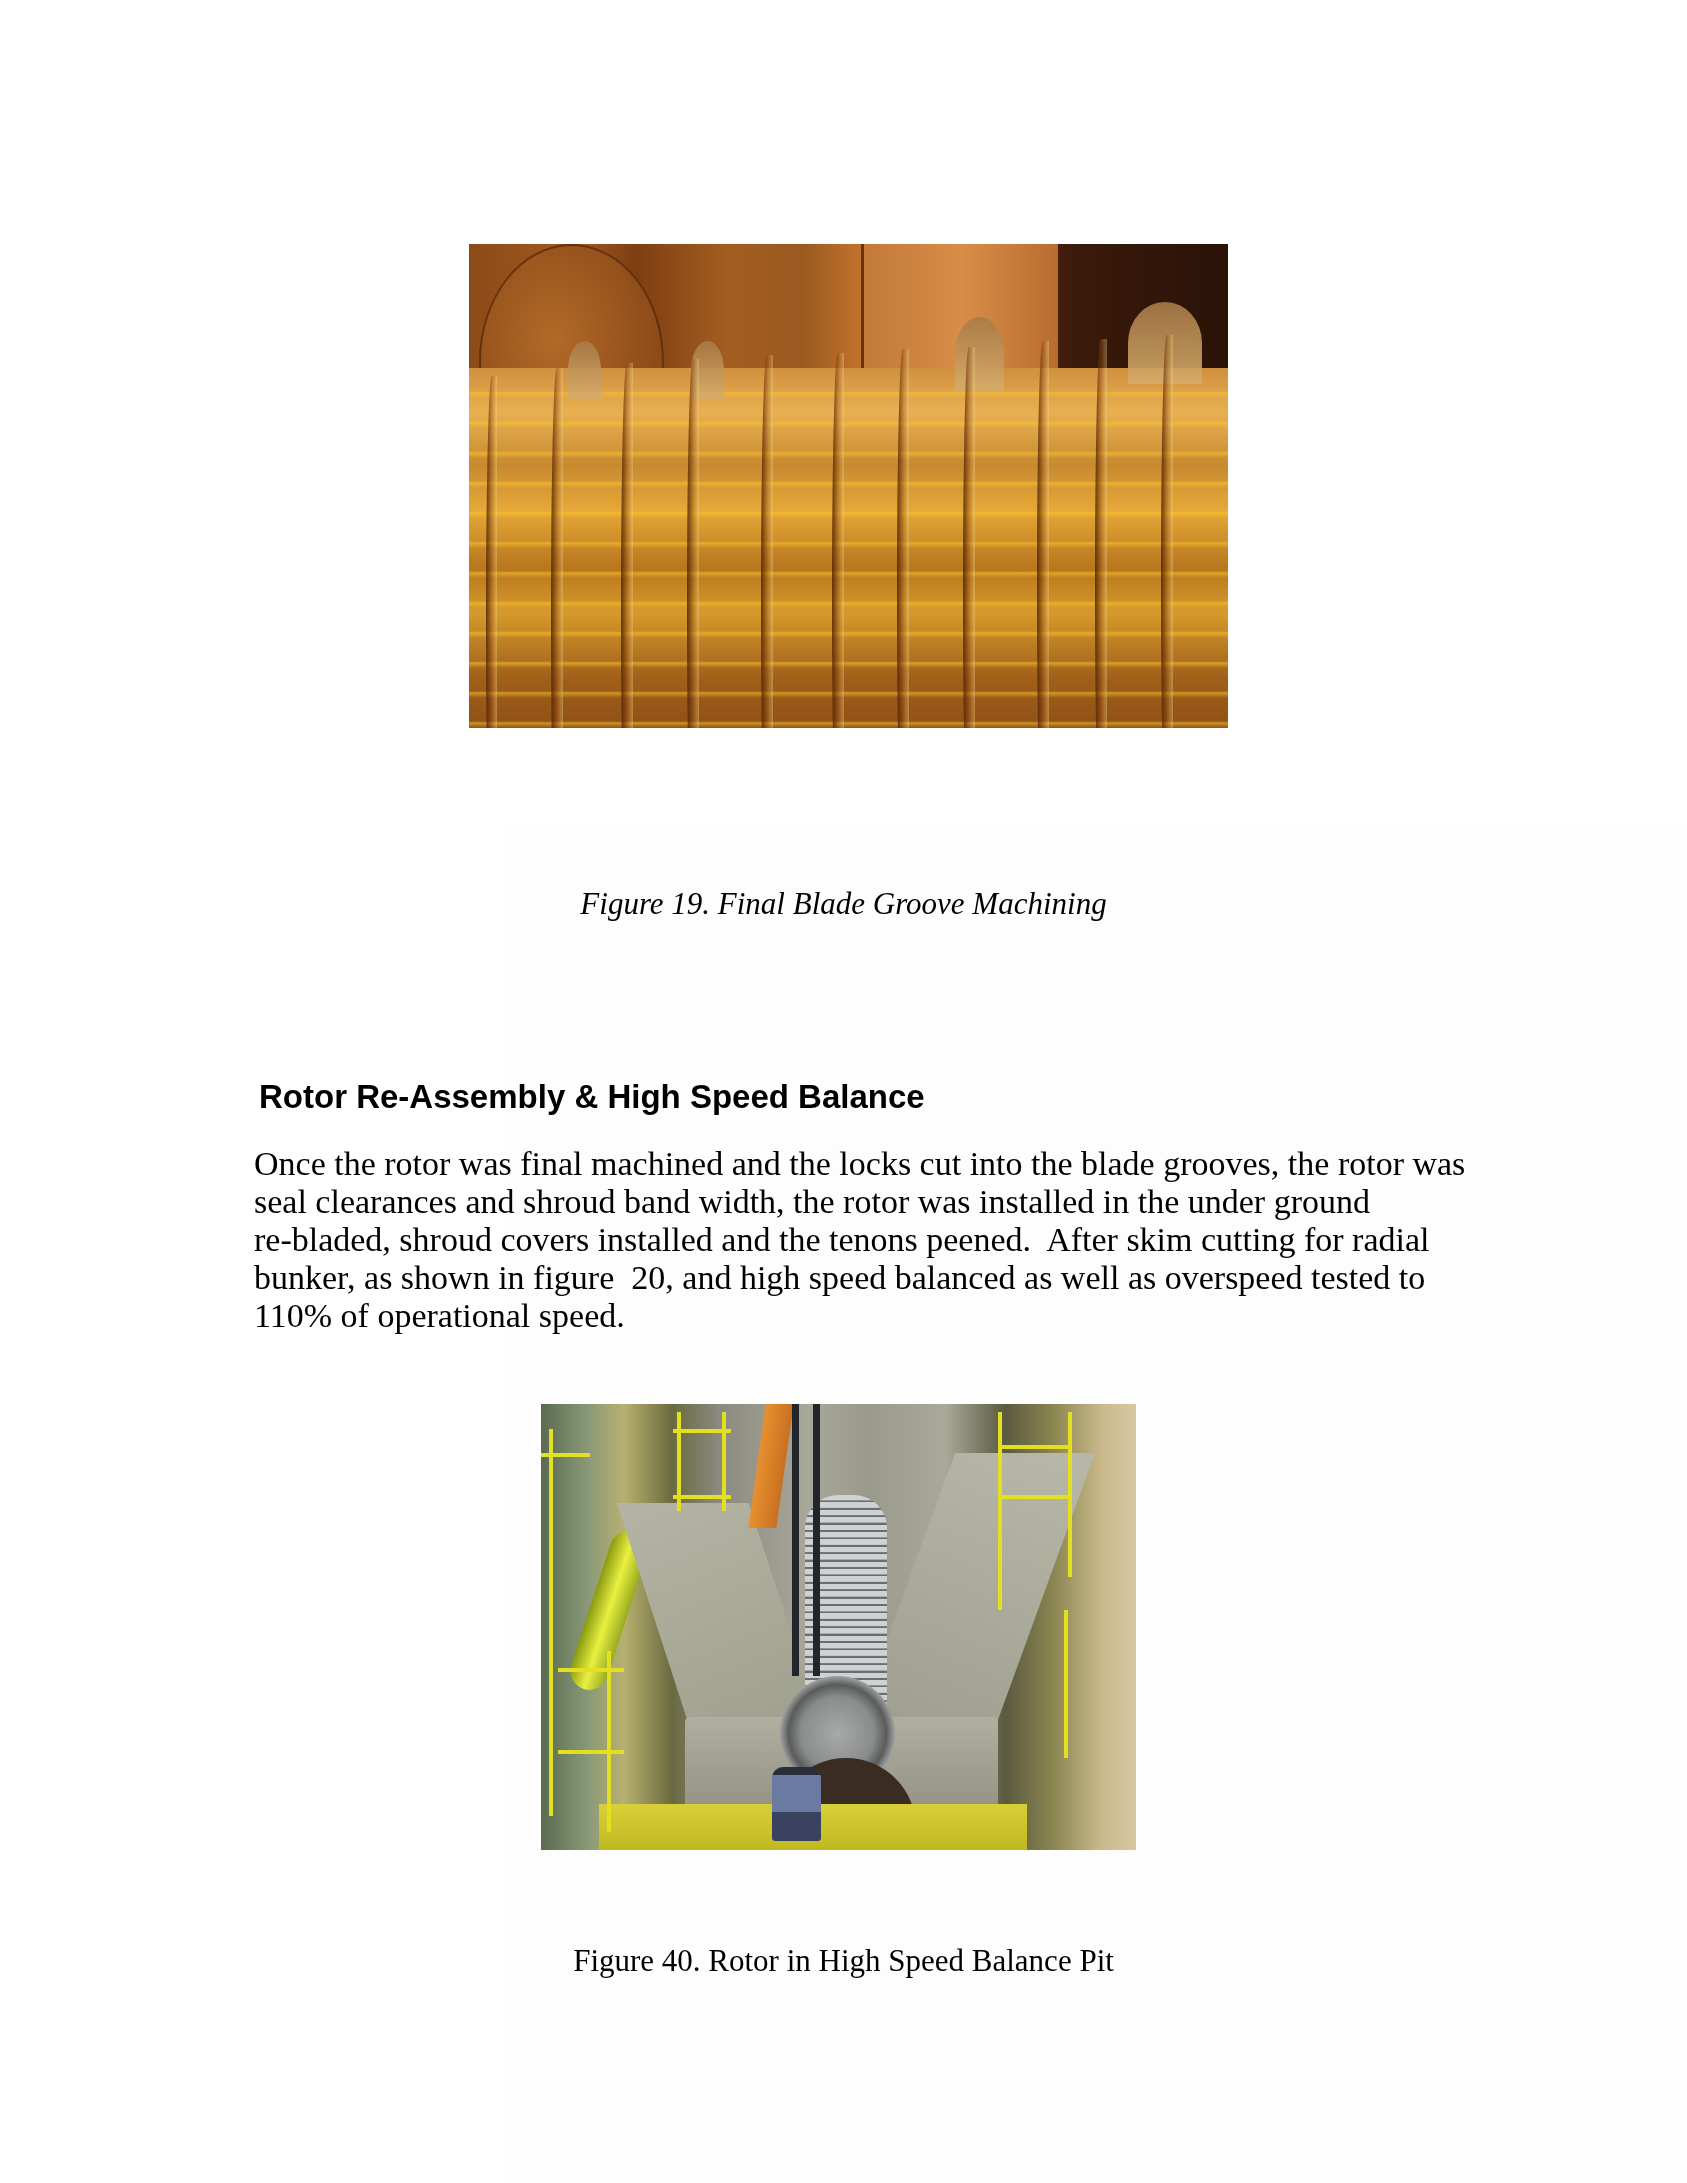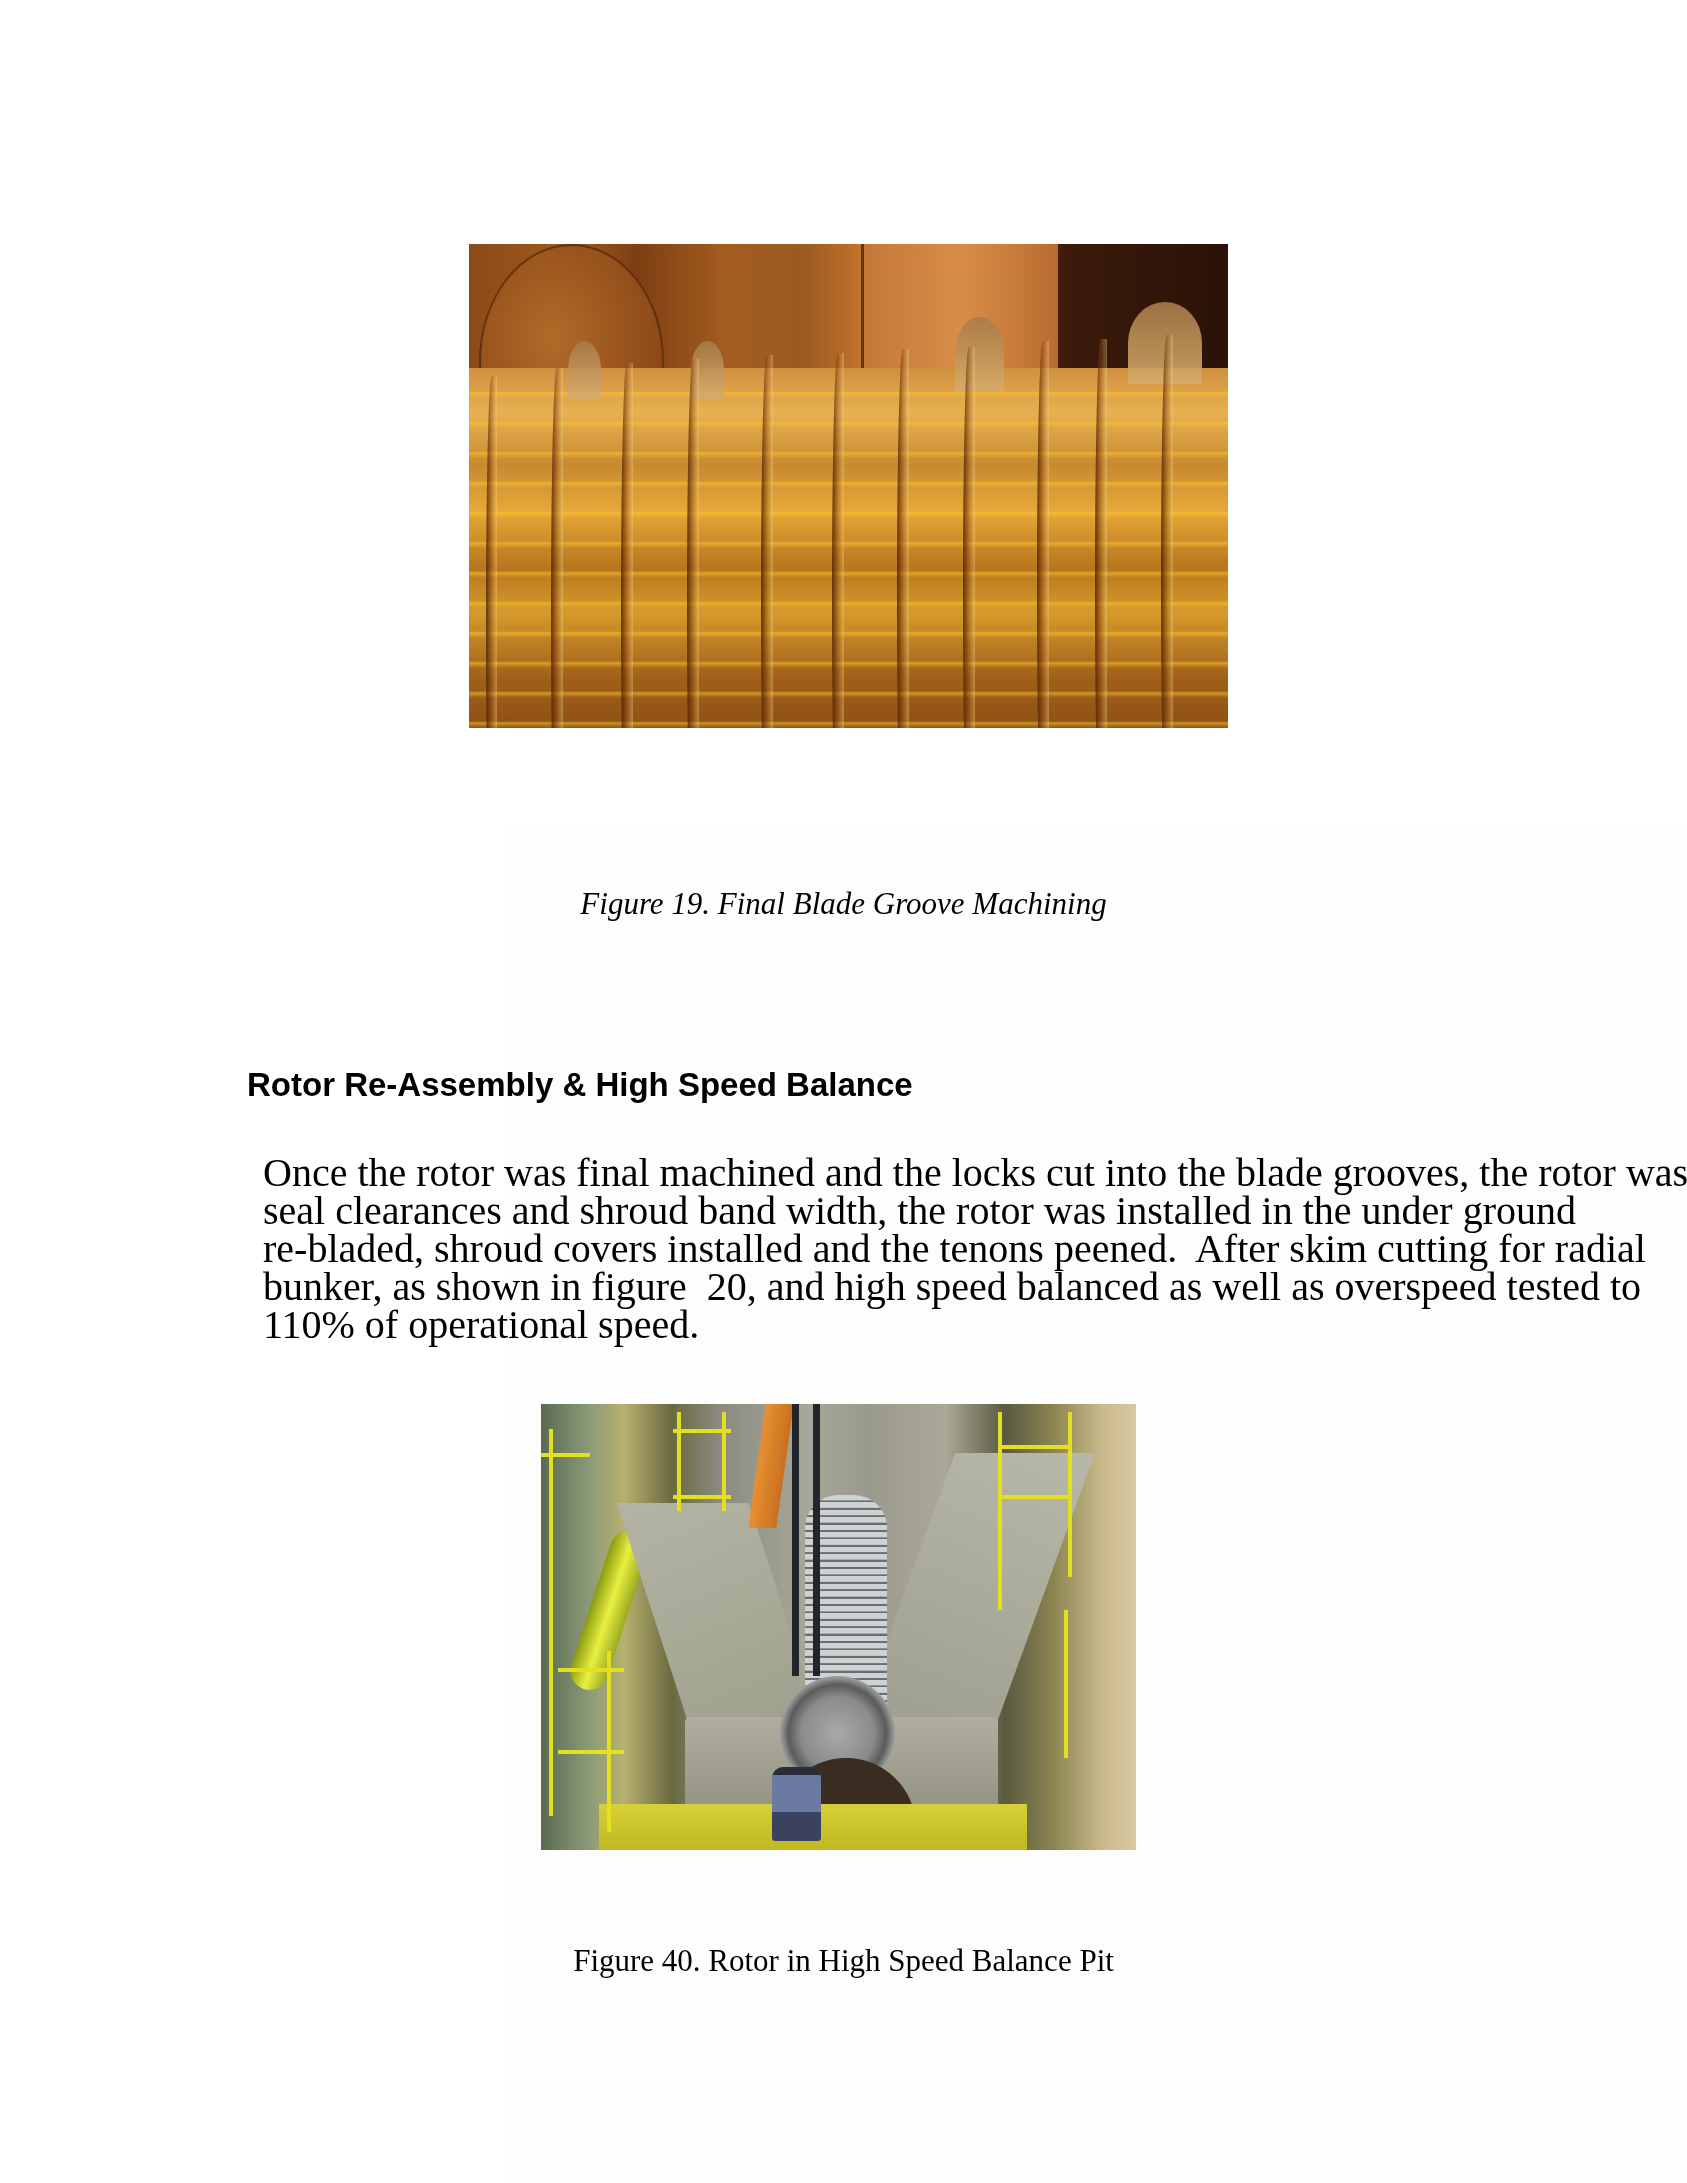--- a/index.html
+++ b/index.html
@@ -113,34 +113,34 @@
     line-height: 36px;
     white-space: nowrap;
   }
   #caption19 { top: 886px; font-style: italic; }
   #caption20 { top: 1943px; }
   
   .section-heading {
     position: absolute;
     left: 247px;
     top: 1065px;
-    margin: 0;
+    margin: 12px;
     font-family: "Liberation Sans", "DejaVu Sans", sans-serif;
     font-weight: bold;
     font-size: 33px;
     line-height: 40px;
     white-space: nowrap;
   }
   
   .body-paragraph {
     position: absolute;
     left: 247px;
     top: 1138px;
-    margin: 16px;
-    font-size: 40px;
+    margin: 7px;
+    font-size: 34px;
     line-height: 38px;
   }
   .body-paragraph .line {
     display: block;
     white-space: pre;
   }
   
   #fig20 {
     left: 541px;
     top: 1404px;

